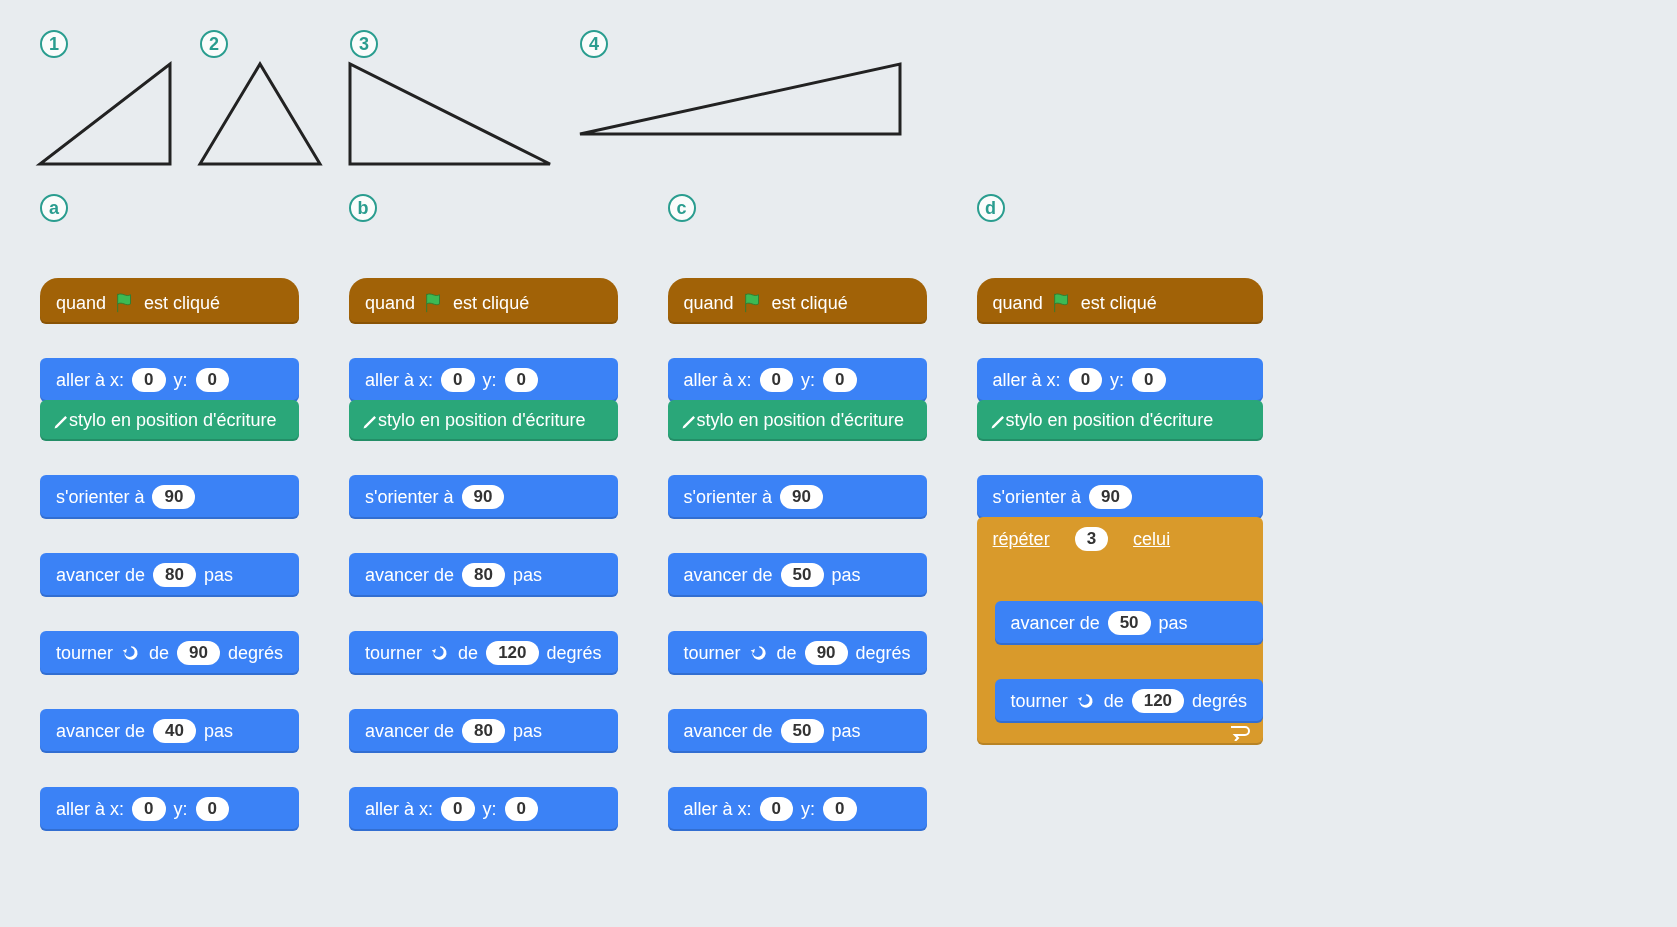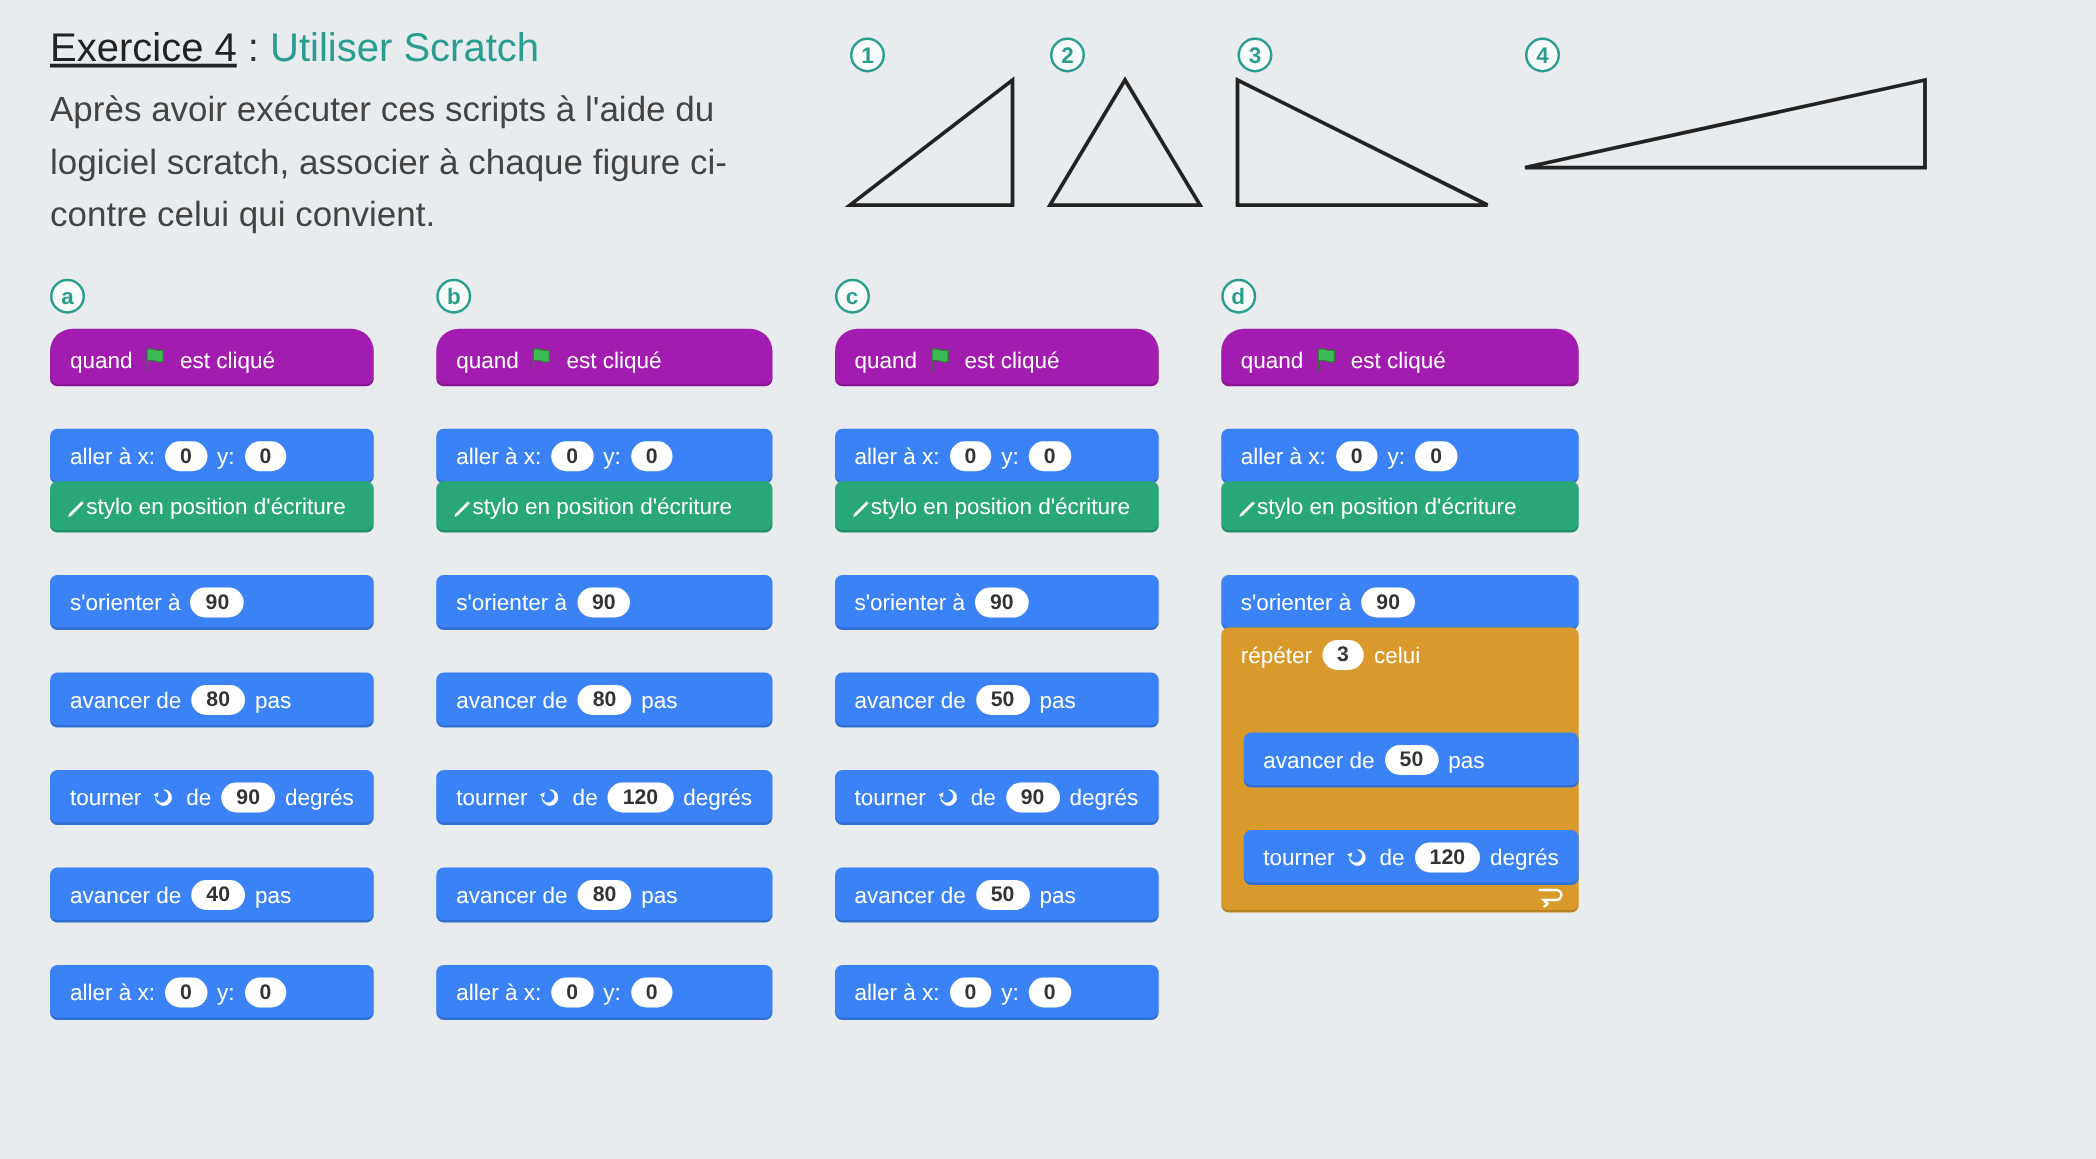--- a/index.html
+++ b/index.html
@@ -35,58 +35,52 @@
   .block {
     color: #fff; font-size: 18px; font-weight: 500;
     padding: 10px 16px; border-radius: 6px; margin-bottom: -2px;
     display: flex; align-items: center; gap: 8px; white-space: nowrap;
     box-shadow: inset 0 -2px 0 rgba(0,0,0,0.15);
   }
   .hat {
     position: relative; border-radius: 18px 18px 6px 6px;
     padding-top: 14px;
   }
-  .bg-event { background: #a21caf; }
+  .bg-event { background: #a16207; margin-top: 44px; }
   .bg-motion { background: #3b82f6; margin-top: 36px; }
   .bg-pen   { background: #2aa779; }
   .pill {
     background: #fff; color: #333; border-radius: 999px; padding: 2px 12px;
     min-width: 32px; text-align: center; font-weight: bold; font-size: 17px;
     display: inline-flex; align-items: center; justify-content: center;
   }
   .flag-icon {
     width: 22px; height: 22px; display: inline-block;
   }
   .turn-icon { width:20px; height:20px; display:inline-block; }
   .c-block {
     background: #d99a2b; border-radius: 6px; padding: 0; margin-bottom: -2px;
     box-shadow: inset 0 -2px 0 rgba(0,0,0,0.15);
   }
   .c-head {
-    color:#fff; padding: 10px 16px; display:flex; align-items:center; gap:8px;
-    font-size:18px; font-weight:500;
+    color:#fff; padding: 10px 16px; display:flex; align-items:center; gap:25px;
+    font-size:18px; font-weight:500;text-decoration:underline;
   }
   .c-body { margin-left: 18px; padding: 4px 0 4px 0; }
   .c-foot { height: 20px; }
   .pen-wrap { padding-left: 29px; position: relative; }
   .pen-wrap .pen-glyph {
     position:absolute; left:12px; top:50%; transform: translateY(-50%);
     width:20px; height:20px;
   }
 </style>
 </head>
 <body>
 
 <div class="top-row">
-  <div>
-    <div class="title-line">
-      <span class="title-ex">Exercice 4</span><span> : </span><span class="title-sub">Utiliser Scratch</span>
-    </div>
-    <div class="intro">Après avoir exécuter ces scripts à l'aide du logiciel scratch, associer à chaque figure ci-contre celui qui convient.</div>
-  </div>
 
   <div class="figures">
     <div class="fig">
       <span class="num-badge">1</span>
       <svg class="triangle" width="130" height="100" viewBox="0 0 130 100">
           <polygon points="0,100 130,100 130,0" fill="none" stroke="#222" stroke-width="3"></polygon>
         </svg>
     </div>
     <div class="fig">
       <span class="num-badge">2</span>

